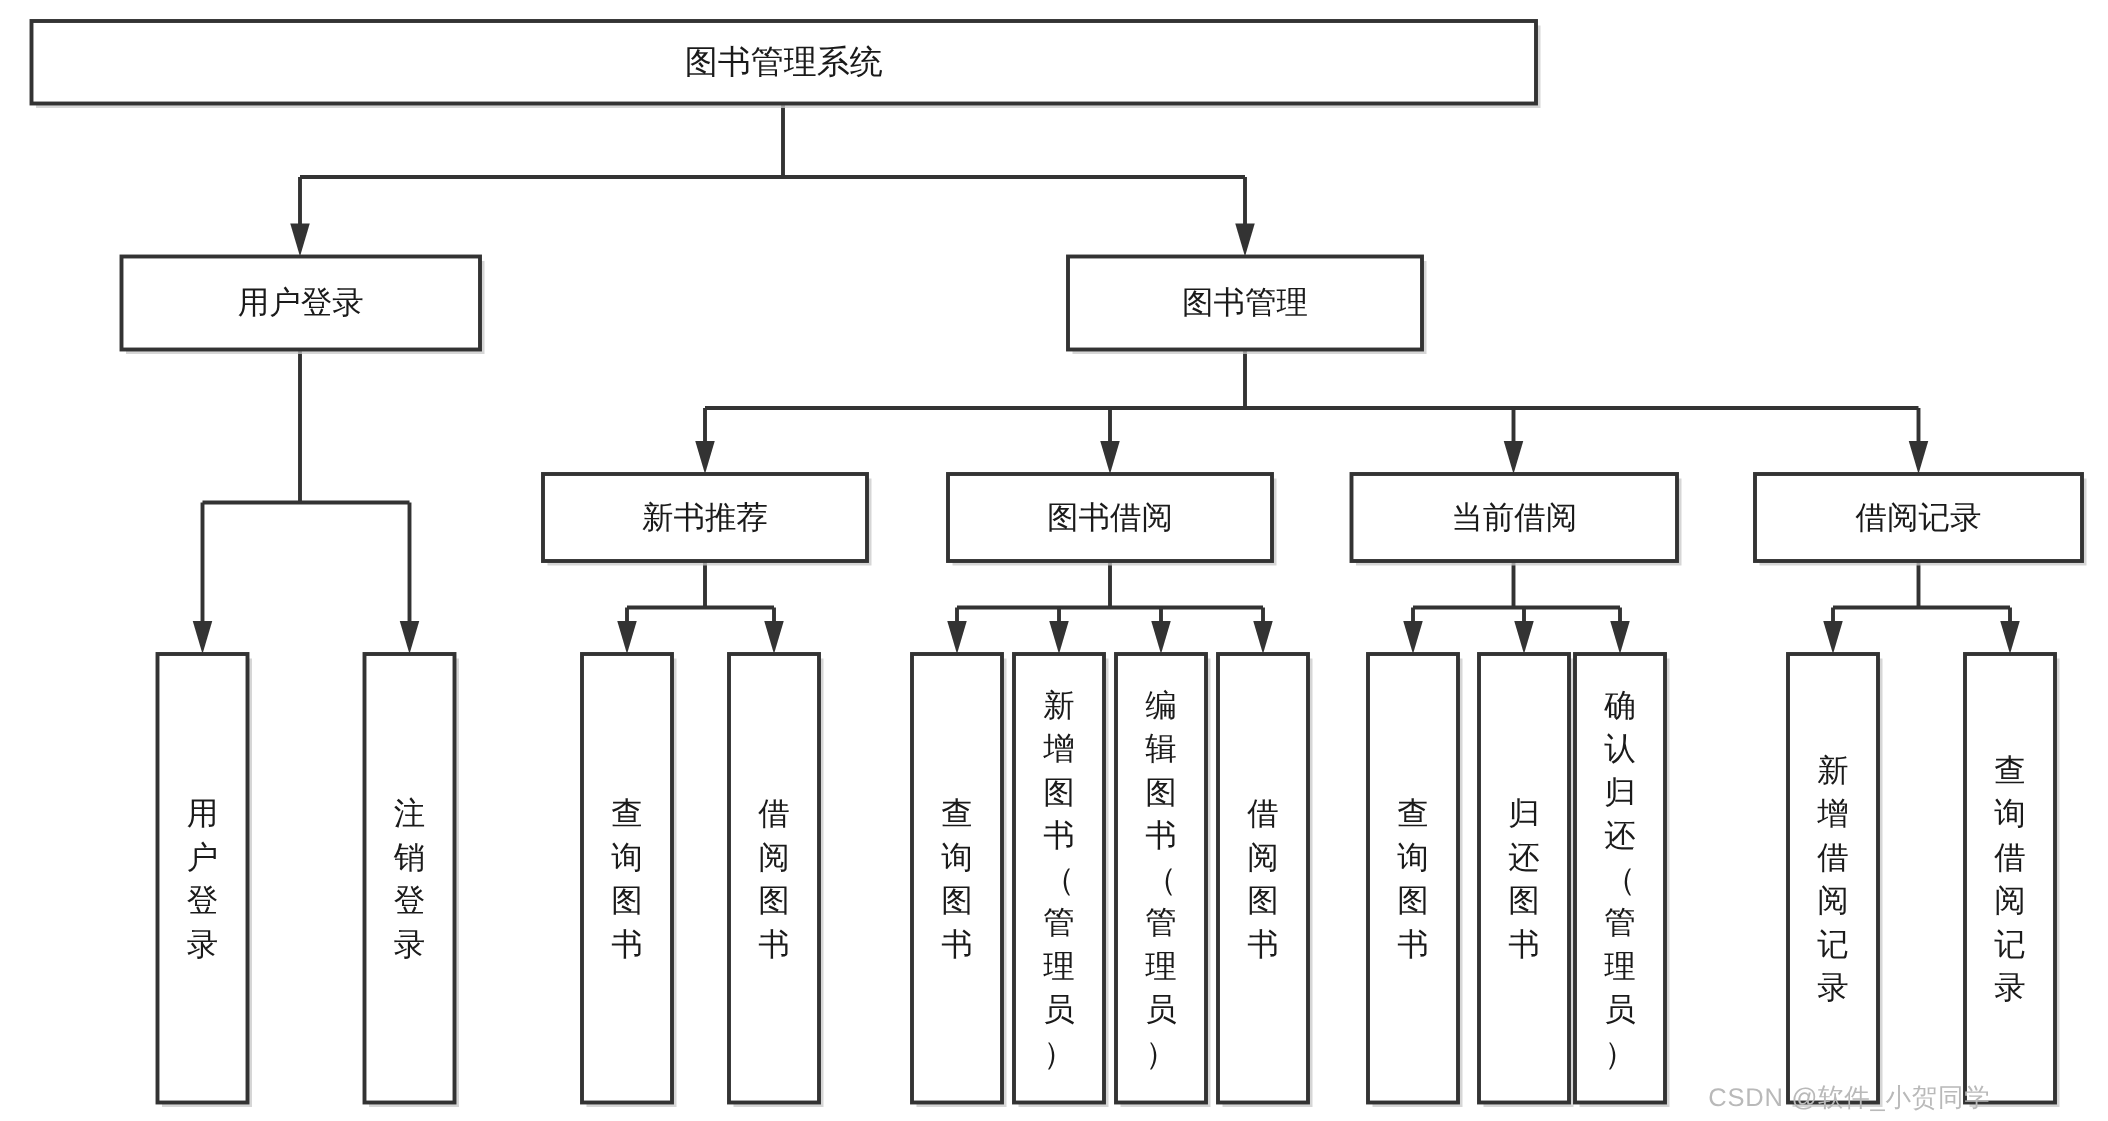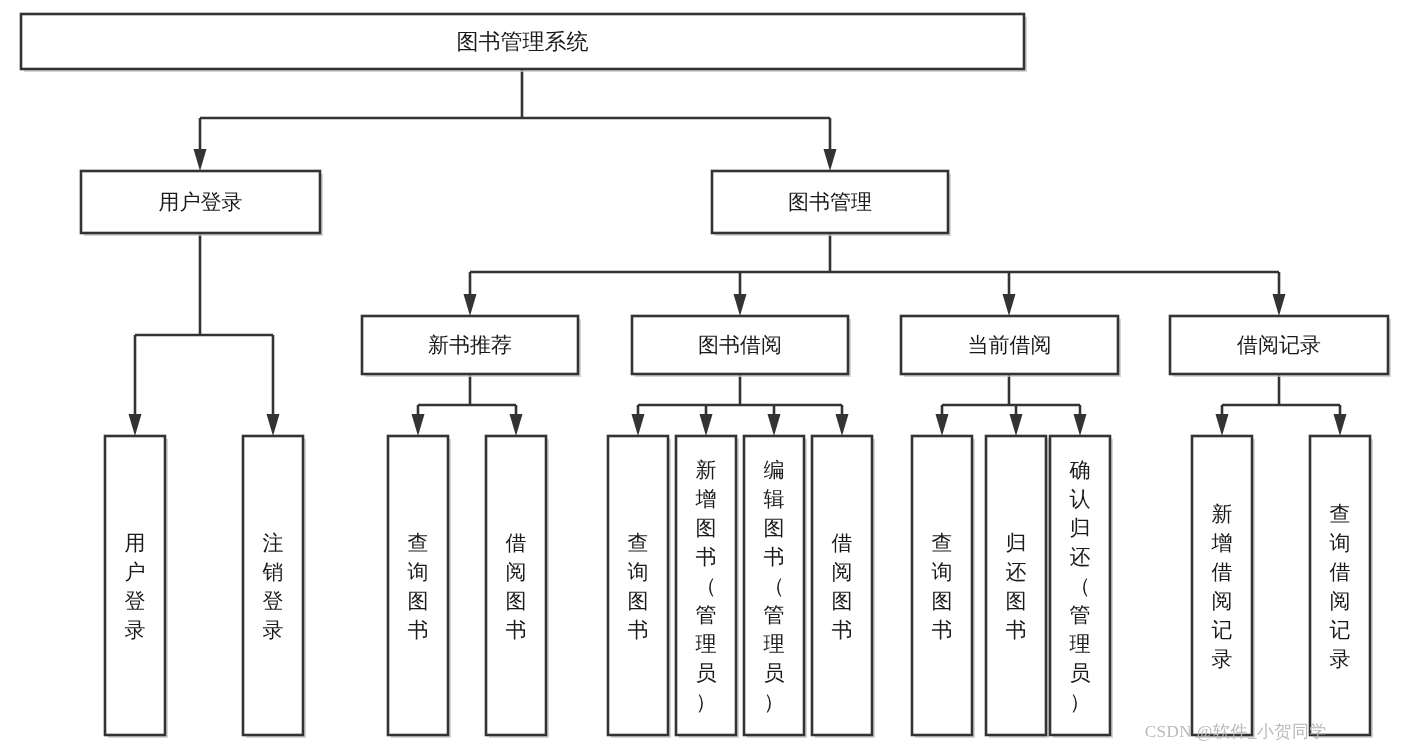--- a/index.html
+++ b/index.html
@@ -61,21 +61,21 @@
     stroke-linecap: butt;
   }
   .arrow-head {
     fill: #333333;
     stroke: none;
   }
   .watermark-text {
     position: absolute;
     right: 8px;
     bottom: 4px;
-    font-family: Liberation Serif, serif;
+    font-family: Liberation Sans, sans-serif;
     font-size: 17px;
     color: #b9b9b9;
     white-space: nowrap;
     letter-spacing: 0.5px;
     user-select: none;
   }
 </style>
 </head>
 <body>
 

